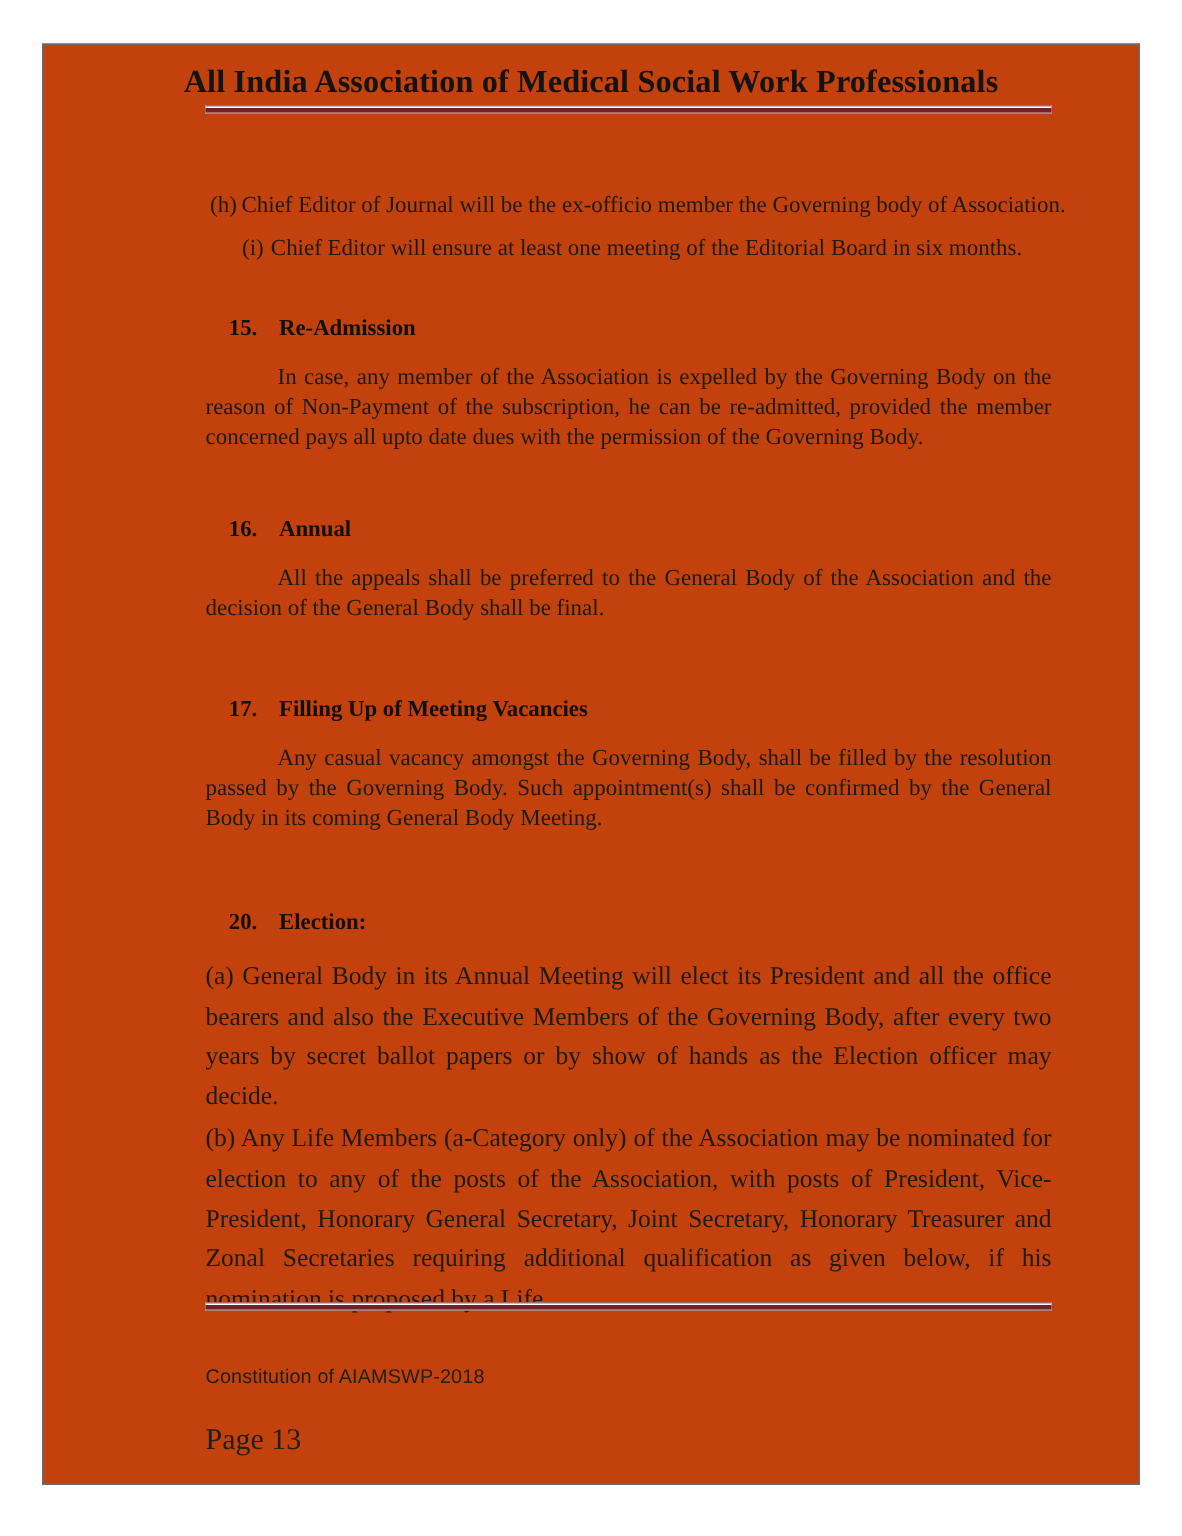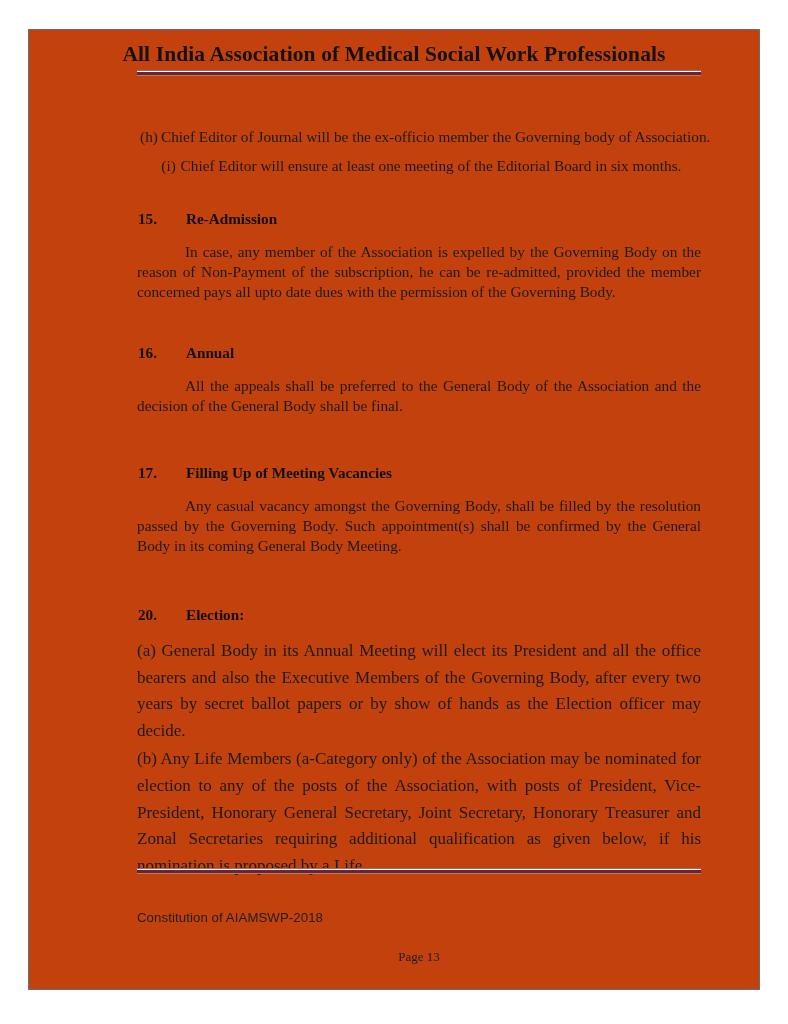--- a/index.html
+++ b/index.html
@@ -97,20 +97,21 @@
   .section-head {
     font-size: 15.2px;
     font-weight: bold;
     line-height: 26px;
     color: #101010;
   }
   .section-head .num {
     display: inline-block;
     width: 48px;
     padding-left: 1px;
+    text-align: center;
   }
   .section-body {
     font-size: 15.3px;
     line-height: 20px;
     text-align: justify;
     text-justify: inter-word;
     color: #1b1b1b;
     margin-top: 10px;
   }
   .section-body.indented {
@@ -140,23 +141,23 @@
     width: 564px;
   }
   #footer-note {
     font-family: "Liberation Sans", "DejaVu Sans", sans-serif;
     font-size: 13.2px;
     color: #1f1f1f;
     letter-spacing: 0.1px;
   }
   #page-number {
     margin-top: 24px;
-    text-align: center;
+    text-align: left;
     font-family: "Liberation Serif", "DejaVu Serif", serif;
-    font-size: 13px;
+    font-size: 20px;
     color: #1f1f1f;
   }
 </style>
 </head>
 <body>
 
 <div id="page-sheet">
 
   <div id="doc-header">
     <div class="title">All India Association of Medical Social Work Professionals</div>

